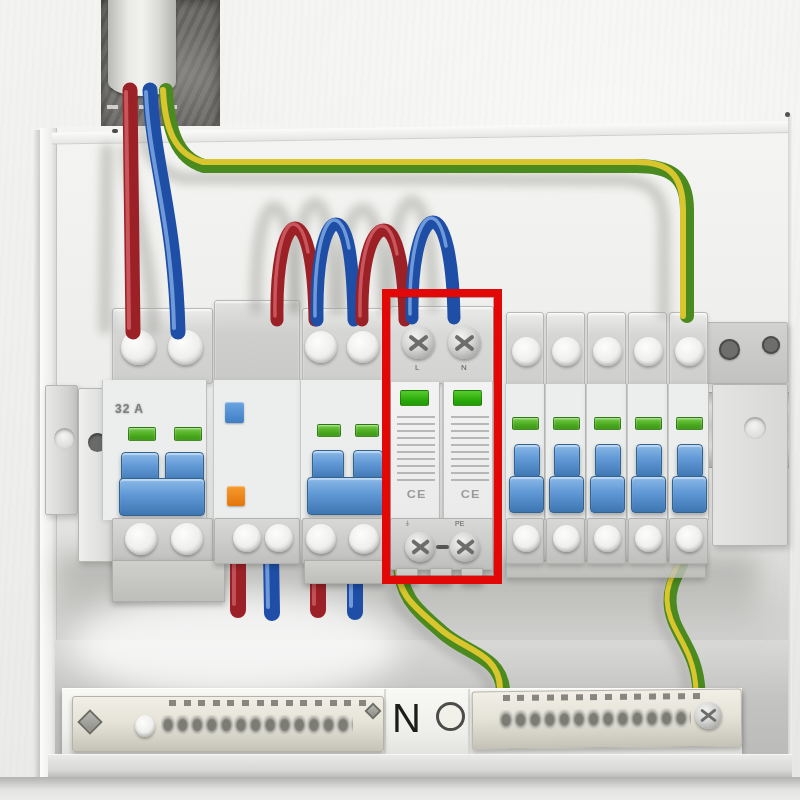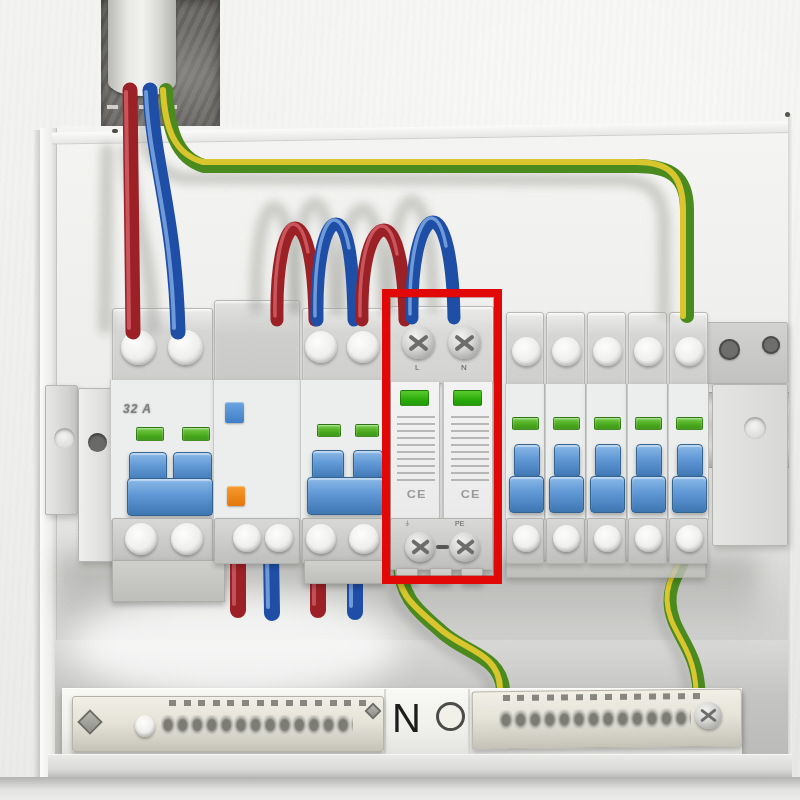--- a/index.html
+++ b/index.html
@@ -162,21 +162,21 @@
     <div class="dscrew" style="left:54px;top:13px;width:18px;height:18px;"></div>
   </div>
   <div class="clamp" style="left:712px;top:384px;width:76px;height:162px;background:linear-gradient(90deg,#e5e5e3,#d7d7d5);">
     <div class="holeLight" style="left:31px;top:32px;width:22px;height:22px;"></div>
   </div>
 
   <div class="blockTop" style="left:112px;top:308px;width:101px;height:76px;">
     <div class="tscrew" style="left:8px;top:21px;width:35px;height:35px;"></div>
     <div class="tscrew" style="left:55px;top:21px;width:35px;height:35px;"></div>
   </div>
-  <div class="face" style="left:110px;top:380px;width:105px;height:140px;font-style:italic;">
+  <div class="face" style="left:102px;top:380px;width:105px;height:140px;">
     <div class="ratingTxt" style="left:12px;top:22px;">32 A</div>
     <div class="gw" style="left:25px;top:47px;width:28px;height:14px;"></div>
     <div class="gw" style="left:71px;top:47px;width:28px;height:14px;"></div>
     <div class="tog" style="left:18px;top:72px;width:38px;height:32px;"></div>
     <div class="tog" style="left:62px;top:72px;width:39px;height:32px;"></div>
     <div class="tog" style="left:16px;top:98px;width:86px;height:38px;"></div>
   </div>
   <div class="blockBot" style="left:112px;top:518px;width:101px;height:46px;">
     <div class="tscrew" style="left:12px;top:4px;width:32px;height:32px;"></div>
     <div class="tscrew" style="left:58px;top:4px;width:32px;height:32px;"></div>

